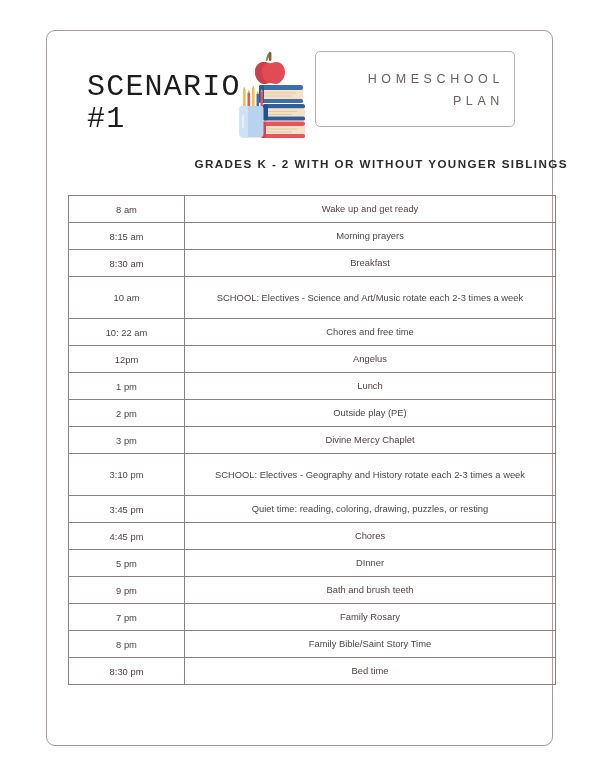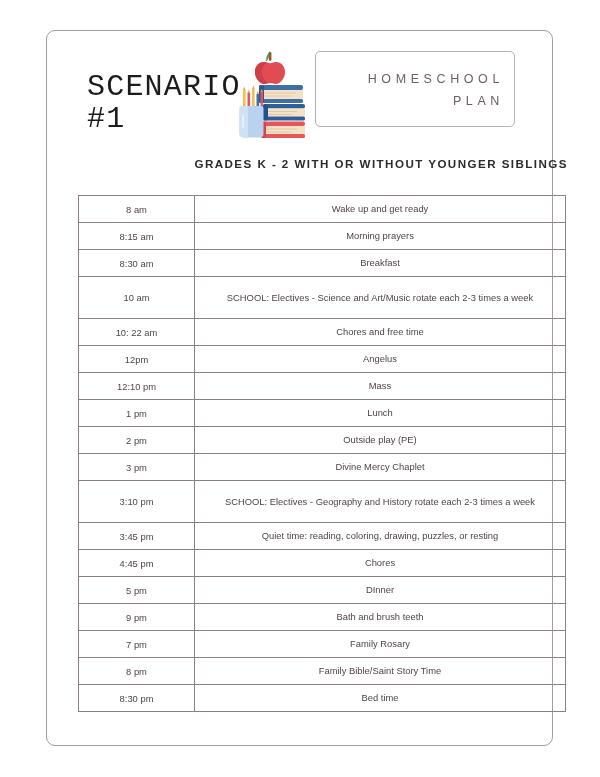--- a/index.html
+++ b/index.html
@@ -100,21 +100,21 @@
     text-align: right;
     color: #2b2b2b;
     font-size: 11.6px;
     font-weight: bold;
     letter-spacing: 1.45px;
   }
 
   
   .schedule {
     position: absolute;
-    left: 31px;
+    left: 21px;
     top: 164px;
     width: 441px;
     border-collapse: collapse;
     table-layout: fixed;
   }
   .schedule td {
     border: 1px solid #8d7f7d;
     color: #4e4543;
     font-size: 9.4px;
     text-align: center;
@@ -224,24 +224,20 @@
         </tr>
         <tr class="">
           <td class="time">10: 22 am</td>
           <td class="activity">Chores and free time</td>
         </tr>
         <tr class="">
           <td class="time">12pm</td>
           <td class="activity">Angelus</td>
         </tr>
         <tr class="">
-          <td class="time">12:10 pm</td>
-          <td class="activity">Mass</td>
-        </tr>
-        <tr class="">
           <td class="time">1 pm</td>
           <td class="activity">Lunch</td>
         </tr>
         <tr class="">
           <td class="time">2 pm</td>
           <td class="activity">Outside play (PE)</td>
         </tr>
         <tr class="">
           <td class="time">3 pm</td>
           <td class="activity">Divine Mercy Chaplet</td>

